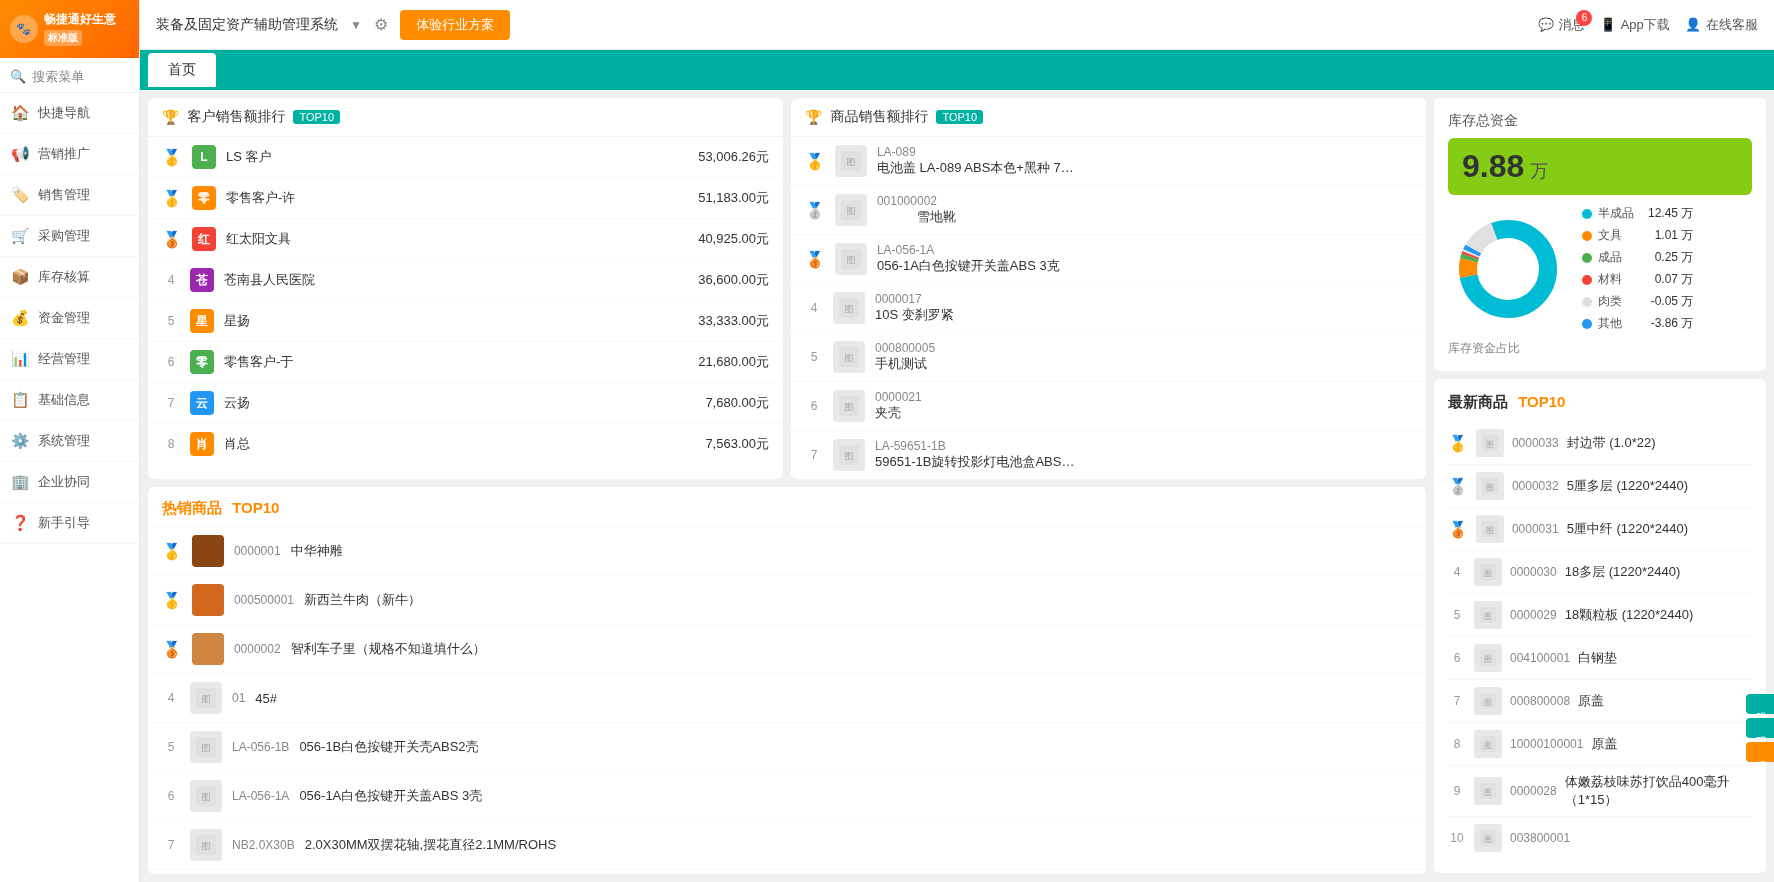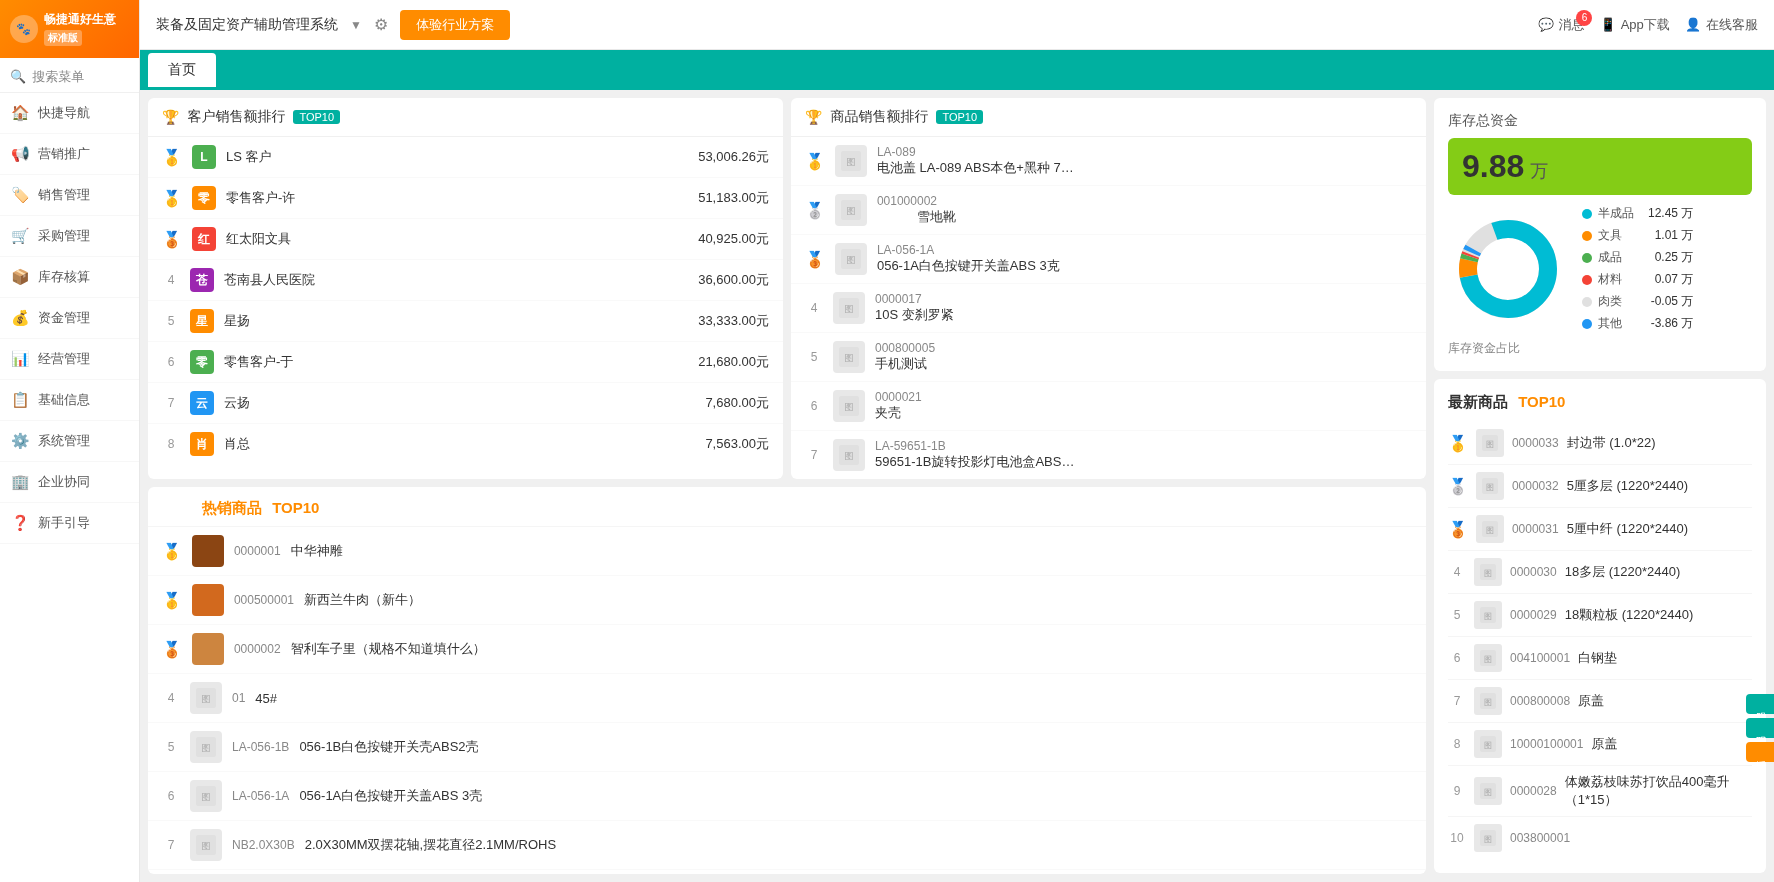--- a/index.html
+++ b/index.html
@@ -232,21 +232,21 @@
       padding: 0;
       overflow: hidden;
     }
     .hot-header {
       padding: 12px 14px 8px;
       font-size: 15px;
       font-weight: bold;
       color: #333;
       border-bottom: 1px solid #f5f5f5;
     }
-    .hot-header span { color: #ff8c00; margin-left: 40px; }
+    .hot-header span { color: #ff8c00; }
 
     
     .right-panel {
       width: 340px;
       display: flex;
       flex-direction: column;
       overflow-y: auto;
       background: #f0f0f0;
       gap: 8px;
       padding: 8px 8px 8px 0;

